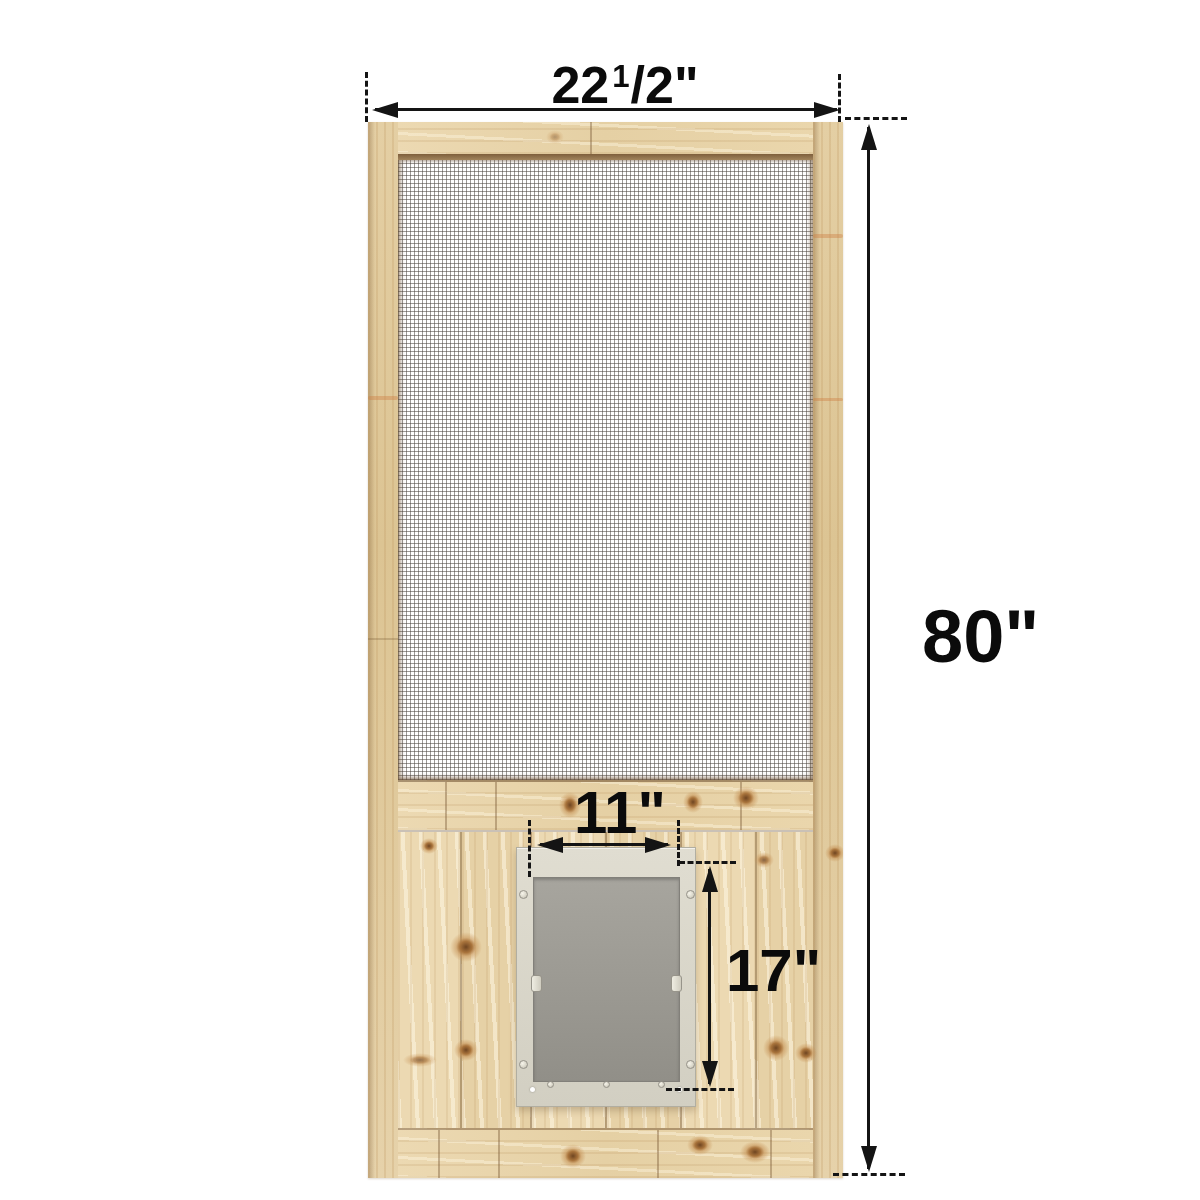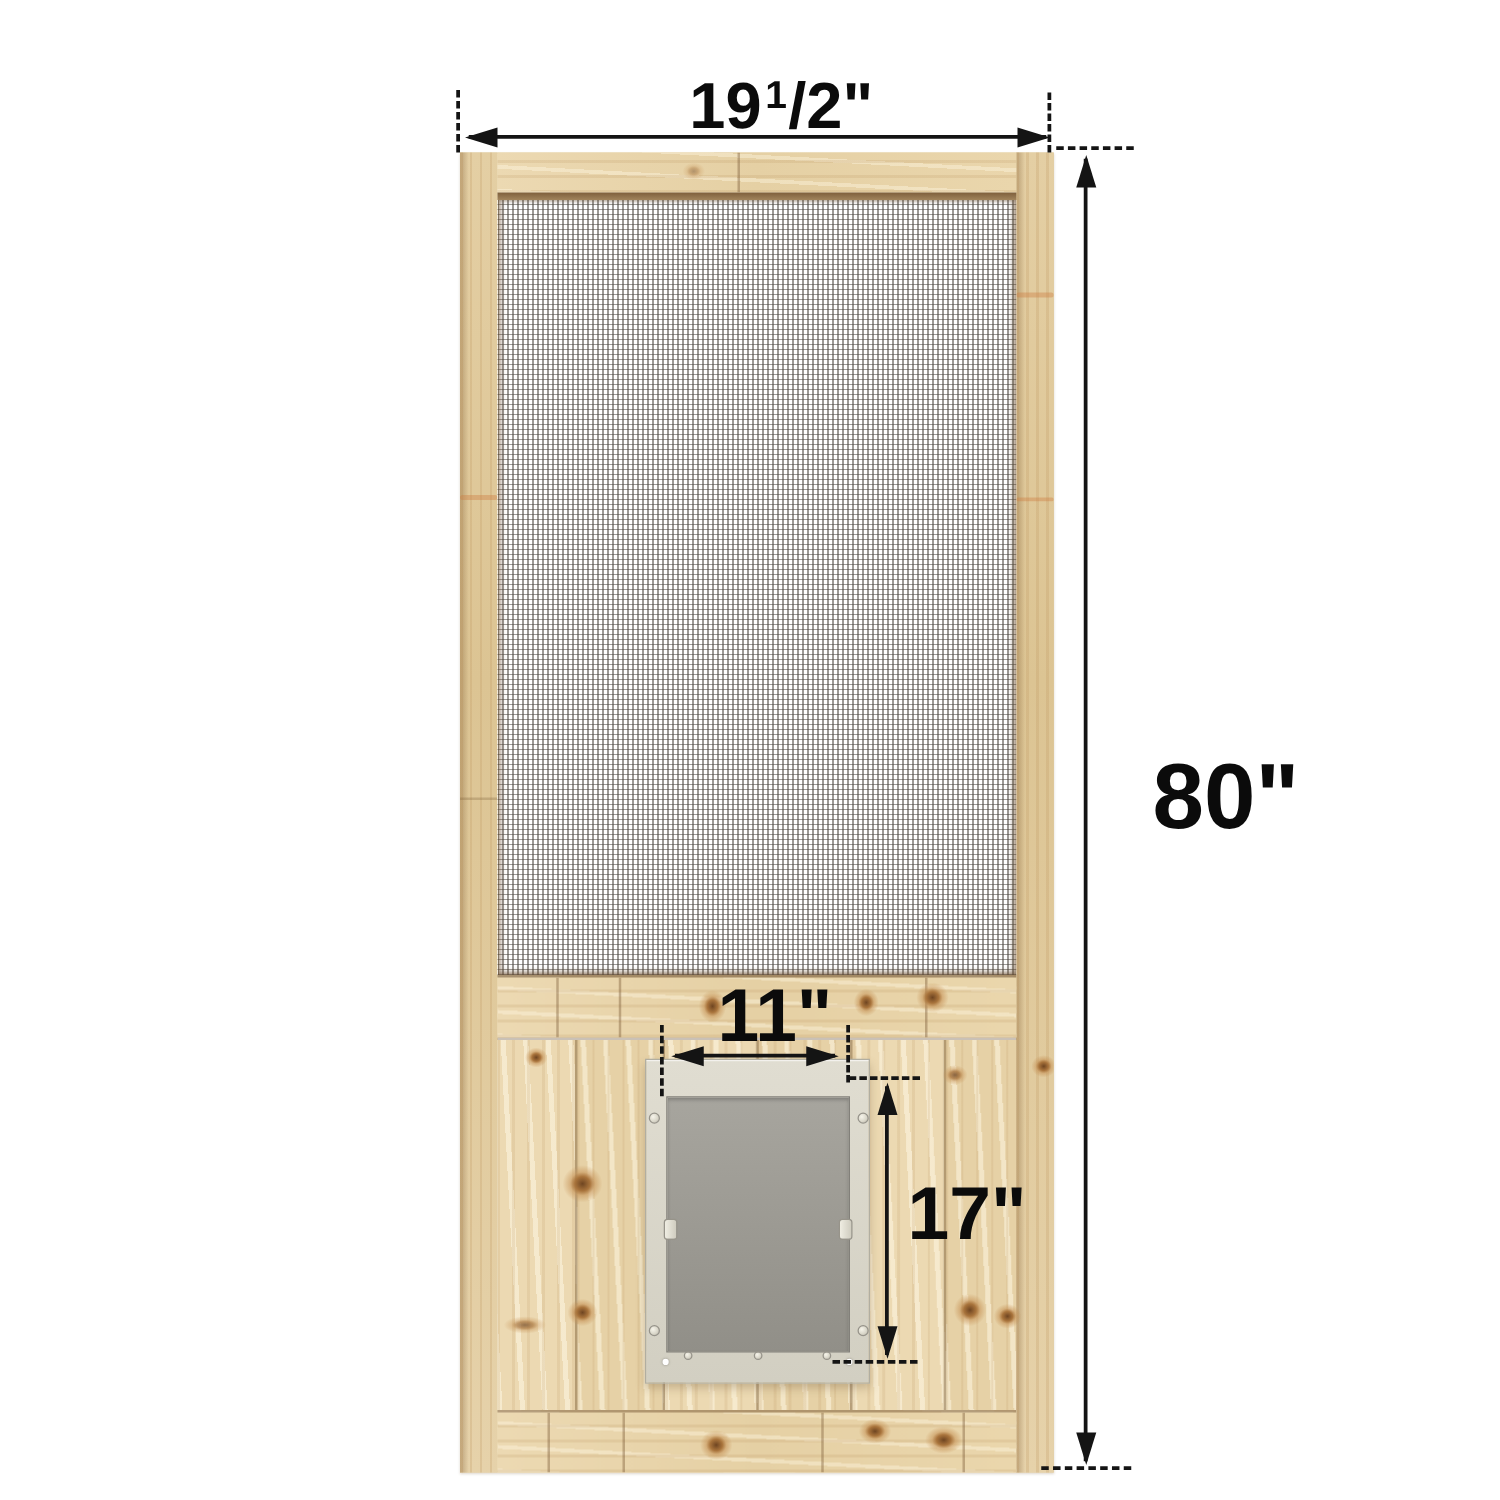--- a/index.html
+++ b/index.html
@@ -154,21 +154,21 @@
       <i class="latch" style="left:14px;top:127px;"></i>
       <i class="latch" style="left:154px;top:127px;"></i>
       <i class="screw screw-sm" style="left:30px;top:233px;"></i>
       <i class="screw screw-sm" style="left:86px;top:233px;"></i>
       <i class="screw screw-sm" style="left:141px;top:233px;"></i>
       <i class="rivet" style="left:13px;top:239px;"></i>
       <i class="rivet" style="left:160px;top:239px;"></i>
     </div>
   </div>
 
-  <div class="dim-label" style="left:625px;top:59px;transform:translateX(-50%);font-size:52px;"><span>19</span><span class="sup">1</span><span>/2"</span></div>
+  <div class="dim-label" style="left:625px;top:59px;transform:translateX(-50%);font-size:52px;"><span>22</span><span class="sup">1</span><span>/2"</span></div>
   <div class="arrow-h" style="left:372px;top:100px;width:468px;">
       <span class="shaft"></span>
     </div>
   <i class="dash-v" style="left:365px;top:72px;height:50px;"></i>
   <i class="dash-v" style="left:838px;top:74px;height:48px;"></i>
 
   <div class="dim-label" style="left:922px;top:600px;font-size:74px;">80"</div>
   <i class="dash-h" style="left:845px;top:117px;width:62px;"></i>
   <div class="arrow-v" style="left:859px;top:124px;height:1048px;">
       <span class="shaft"></span>

